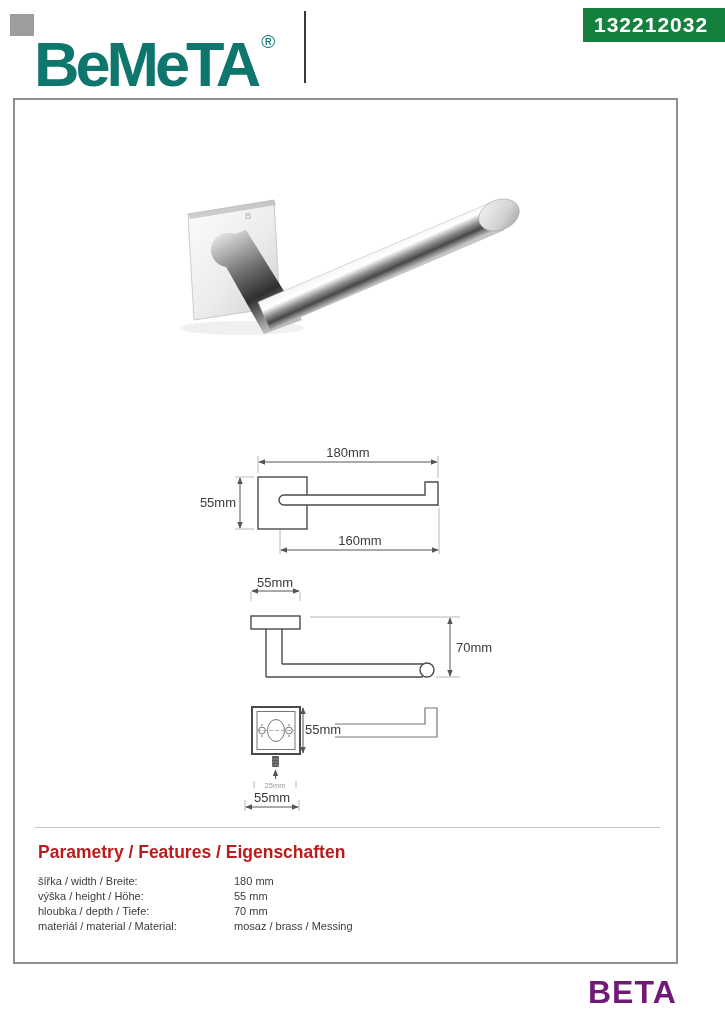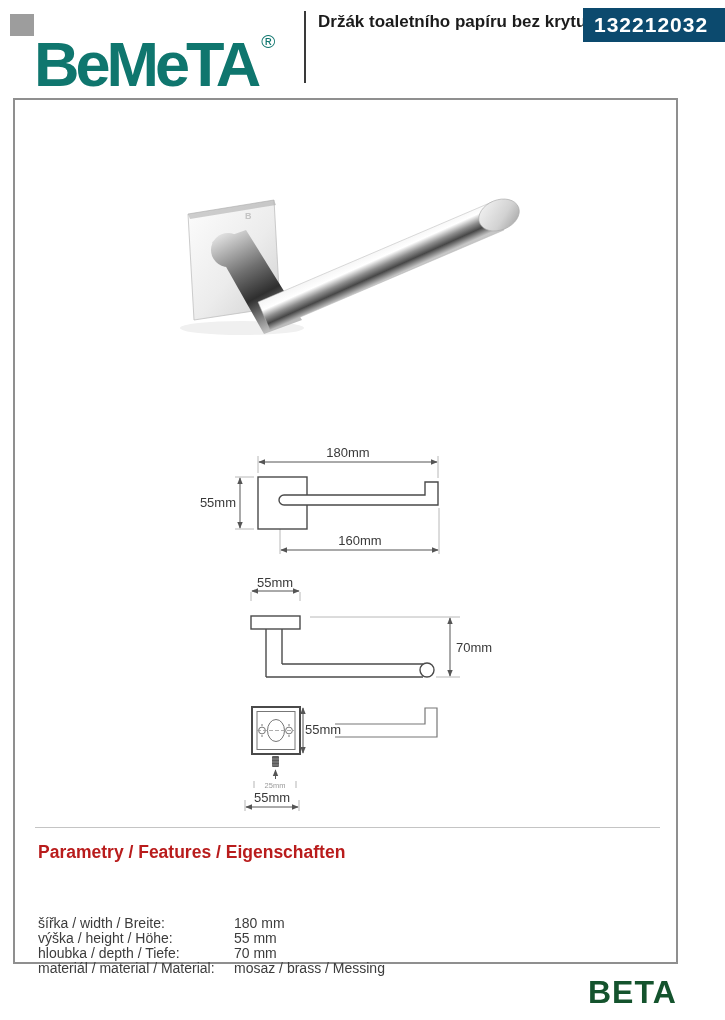--- a/index.html
+++ b/index.html
@@ -7,54 +7,53 @@
        font-family:"Liberation Sans",sans-serif;color:#1d1d1d;}
 
   
   .logo-square{position:absolute;left:10px;top:14px;width:24px;height:22px;background:#9d9d9d;}
   .logo{position:absolute;left:34px;top:6px;font-size:63px;font-weight:700;letter-spacing:-4px;
         color:#0f766e;line-height:72px;white-space:nowrap;text-align:center;}
   .logo .reg{font-size:19px;font-weight:400;vertical-align:38px;letter-spacing:0;margin-left:4px;}
   .header-divider{position:absolute;left:304px;top:11px;width:2px;height:72px;background:#3a3a3a;}
   .titles{position:absolute;left:318px;top:9px;}
   .titles div{font-size:17px;font-weight:700;color:#1c1c1c;line-height:25px;white-space:nowrap;}
-  .code-badge{position:absolute;left:583px;top:8px;width:142px;height:34px;background:#0c4a6e;
+  .code-badge{position:absolute;left:583px;top:8px;width:142px;height:34px;background:#15803d;
         color:#fff;font-size:21px;font-weight:700;line-height:34px;padding-left:11px;
         box-sizing:border-box;letter-spacing:1px;}
 
   
   .content-box{position:absolute;left:13px;top:98px;width:665px;height:866px;
         border:2px solid #8f8f8f;box-sizing:border-box;background:#fff;}
   .content-box svg{position:absolute;}
   .photo{left:137px;top:62px;}
   .d1{left:185px;top:340px;}
   .d2{left:225px;top:474px;}
   .d3{left:220px;top:600px;}
 
   .dimtxt{font-family:"Liberation Sans",sans-serif;font-size:13px;fill:#3a3a3a;}
   .dimtxt-sm{font-family:"Liberation Sans",sans-serif;font-size:7.5px;fill:#9a9a9a;}
 
   
   .params-divider{position:absolute;left:20px;top:727px;width:625px;height:1px;background:#c4c4c4;}
   .params-heading{position:absolute;left:23px;top:742px;font-size:17.5px;font-weight:700;color:#b91c1c;}
-  .params-table{position:absolute;left:23px;top:816px;font-size:14px;color:#3c3c3c;line-height:15px;}
+  .params-table{position:absolute;left:23px;top:774px;font-size:11px;color:#3c3c3c;line-height:15px;}
   .param-row .param-label{display:inline-block;width:196px;}
 
   
   .series{position:absolute;left:588px;top:974px;font-size:32px;font-weight:700;
-        letter-spacing:1px;color:#14532d;}
+        letter-spacing:1px;color:#701a75;}
 </style>
 </head>
 <body>
 
 <div class="logo-square"></div>
 <div class="logo"><span>BeMeTA</span><span class="reg">®</span></div>
 <div class="header-divider"></div>
 <div class="titles">
-  <div>Držák toaletního papíru bez krytu</div>
 </div>
 <div class="code-badge">132212032</div>
 
 <div class="content-box">
 
   <svg class="photo" width="420" height="190" viewBox="0 0 420 190">
     <defs>
       <linearGradient id="gPlate" x1="0" y1="0" x2="1" y2="1">
         <stop offset="0" stop-color="#fdfdfd"></stop>
           <stop offset="0.55" stop-color="#ececec"></stop>

